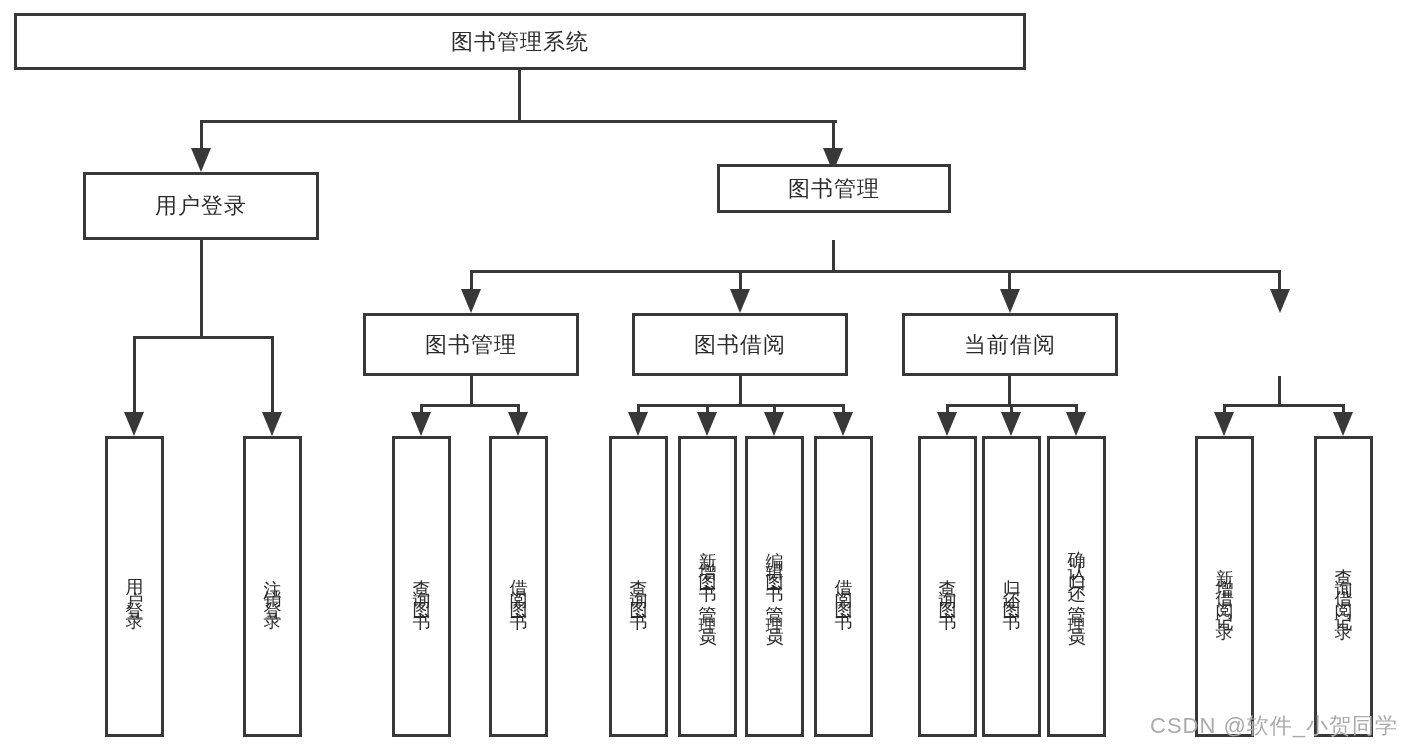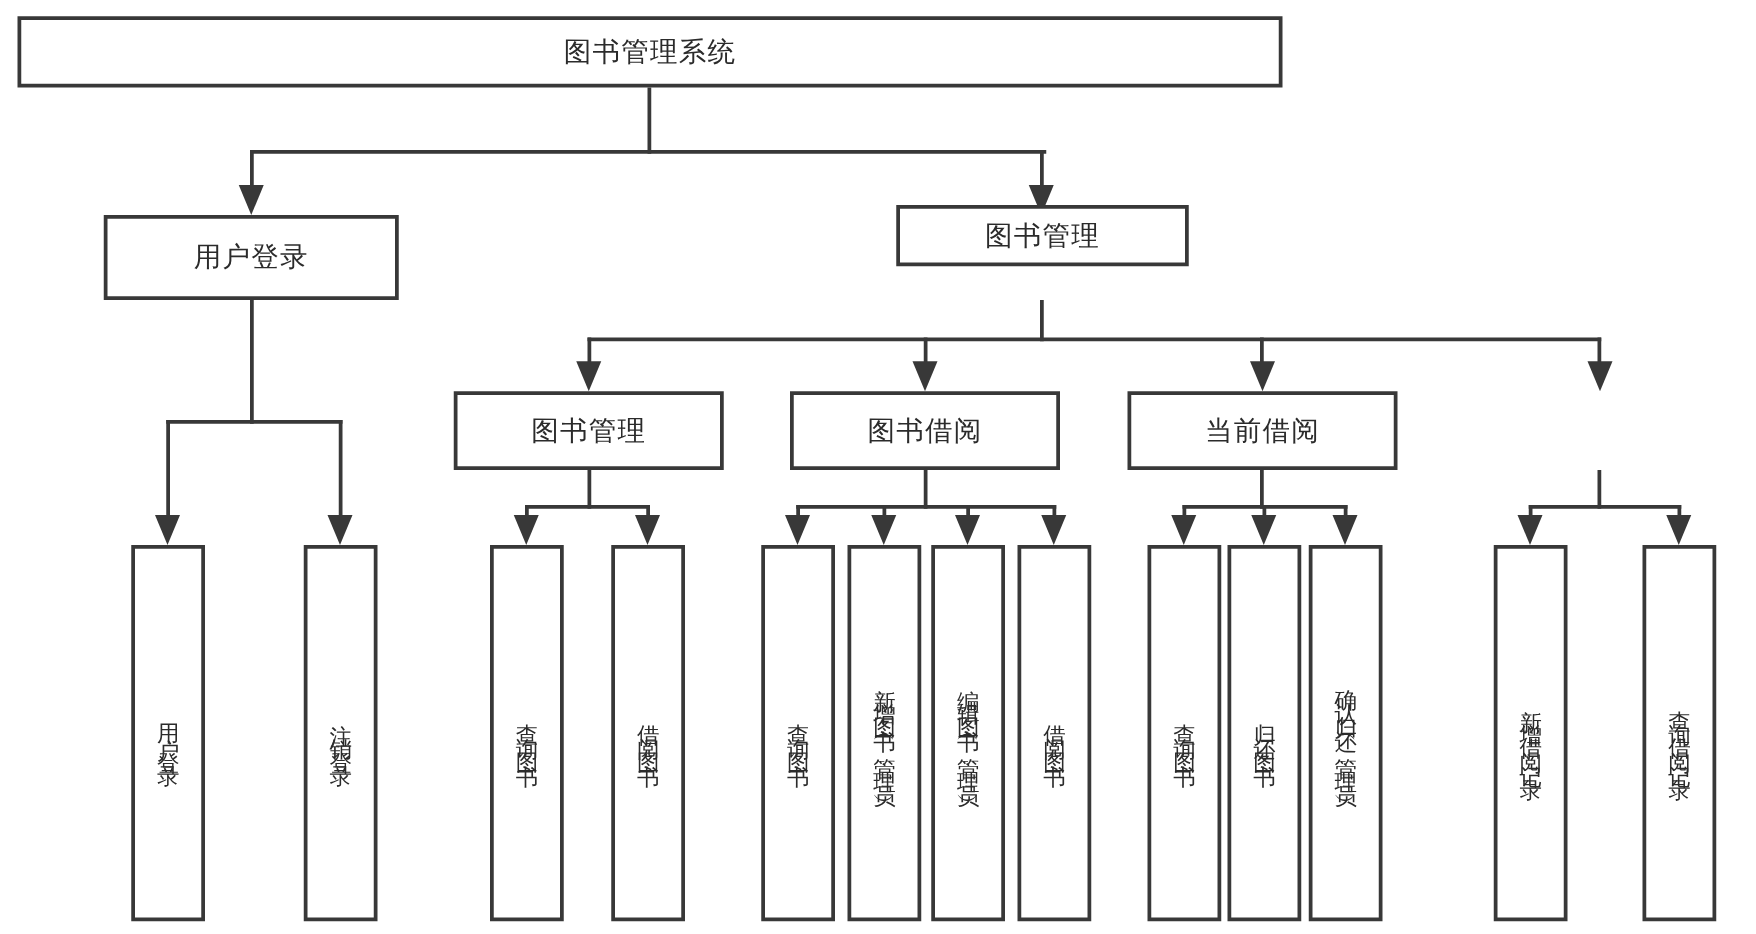--- a/index.html
+++ b/index.html
@@ -170,14 +170,15 @@
     <span>确认归还（管理员）</span>
   </div>
 
   <div class="box v" style="left:1195px">
     <span>新增借阅记录</span>
   </div>
   <div class="box v" style="left:1314px">
     <span>查询借阅记录</span>
   </div>
 
+  <div class="watermark">CSDN @软件_小贺同学</div>
 
 </div>
 
 </body></html>

